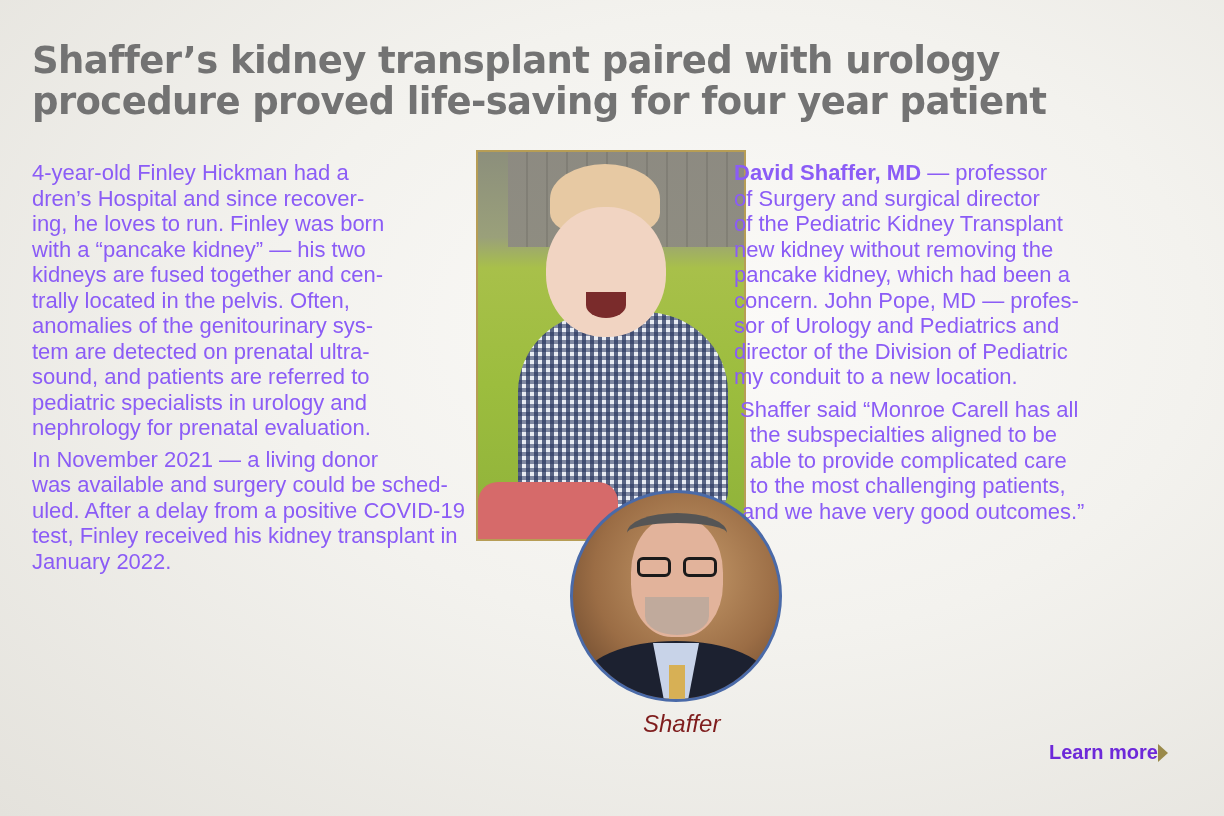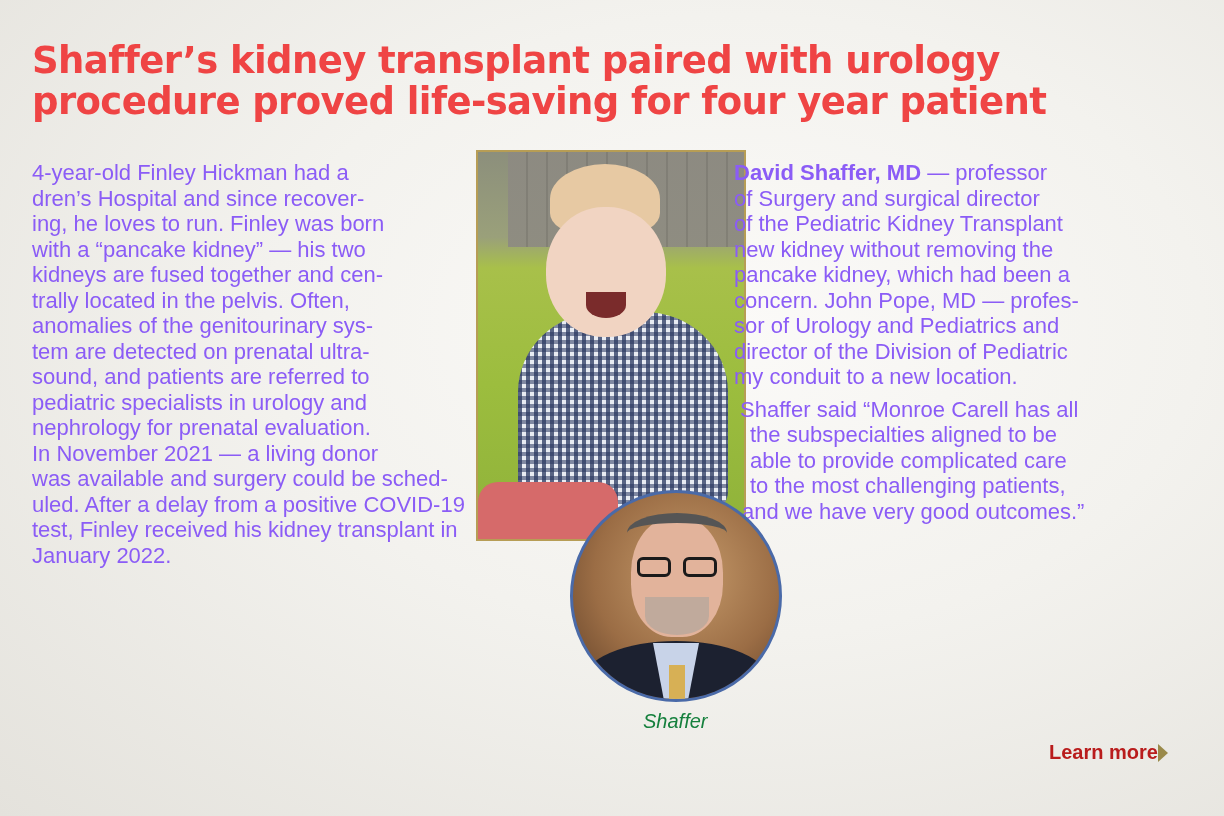--- a/index.html
+++ b/index.html
@@ -6,28 +6,28 @@
   body {
     width:1224px; height:816px; overflow:hidden; position:relative;
     background: radial-gradient(ellipse at 60% 40%, #fbfaf8 0%, #f3f2ee 45%, #e4e2dc 100%);
     font-family: "Liberation Sans", sans-serif;
     color:#1a1a1a;
   }
   .headline {
     position:absolute; left:32px; top:40px; margin:0;
     font-family:"DejaVu Sans", sans-serif; font-weight:bold;
     font-size:37px; line-height:41px; letter-spacing:-0.6px;
-    color:#ef4444;
+    color:#737373;
   }
   .headline span { display:block; white-space:nowrap; }
   .col { position:absolute; font-size:22px; line-height:25.5px; color:#8b5cf6; }
   .col p { margin:0; }
   .col .line { display:block; white-space:nowrap; }
   .col-left { left:32px; top:160px; }
-  .col-left p + p { }
+  .col-left p + p { margin-top:6px; }
   .col-right { left:734px; top:160px; }
   .col-right .quote { margin-top:7px; }
   .bold { font-weight:bold; }
   .photo-boy {
     position:absolute; left:476px; top:150px; width:266px; height:387px;
     border:2px solid #b79d55; overflow:hidden;
     background: linear-gradient(180deg, #8c8f7c 0%, #9aa07a 22%, #a8c04a 30%, #9cbd3e 60%, #8fb23a 100%);
   }
   .fence { position:absolute; left:30px; top:0; right:0; height:95px;
     background: repeating-linear-gradient(90deg, #8d8a82 0 18px, #7f7c75 18px 20px); opacity:.9; }
@@ -51,25 +51,25 @@
   .p-head { position:absolute; left:58px; top:24px; width:92px; height:120px; border-radius:46% 46% 44% 44%; background:#e2b39b; }
   .p-hair { position:absolute; left:54px; top:20px; width:100px; height:40px; border-radius:50% 50% 0 0; border-top:10px solid #555; box-sizing:border-box; }
   .p-glasses { position:absolute; left:64px; top:64px; width:80px; height:20px; }
   .p-glasses i { position:absolute; top:0; width:34px; height:20px; border:3px solid #1a1a1a; border-radius:6px; box-sizing:border-box; }
   .p-glasses i:first-child { left:0; } .p-glasses i:last-child { right:0; }
   .p-beard { position:absolute; left:72px; top:104px; width:64px; height:38px; border-radius:0 0 50% 50%; background:#b8a89c; opacity:.8; }
   .p-suit { position:absolute; left:10px; top:148px; width:186px; height:80px; border-radius:50% 50% 0 0; background:#1c2130; }
   .p-collar { position:absolute; left:80px; top:150px; width:46px; height:60px; background:#c8d3e8; clip-path:polygon(0 0,100% 0,75% 100%,25% 100%); }
   .p-tie { position:absolute; left:96px; top:172px; width:16px; height:40px; background:#d7b055; }
   .caption {
-    position:absolute; left:643px; top:710px; font-style:italic; font-size:20px; color:#15803d;
+    position:absolute; left:643px; top:710px; font-style:italic; font-size:24px; color:#7f1d1d;
   }
   .learn-more {
     position:absolute; left:1049px; top:741px; display:flex; align-items:center; 
-    font-weight:bold; font-size:20px; color:#b91c1c; text-decoration:none; cursor:pointer;
+    font-weight:bold; font-size:20px; color:#6d28d9; text-decoration:none; cursor:pointer;
   }
   .tri { width:0; height:0; border-top:9px solid transparent; border-bottom:9px solid transparent; border-left:10px solid #9a8a4a; }
 </style>
 </head>
 <body>
 
 <h1 class="headline">
   <span>Shaffer’s kidney transplant paired with urology</span>
   <span>procedure proved life-saving for four year patient</span>
 </h1>

